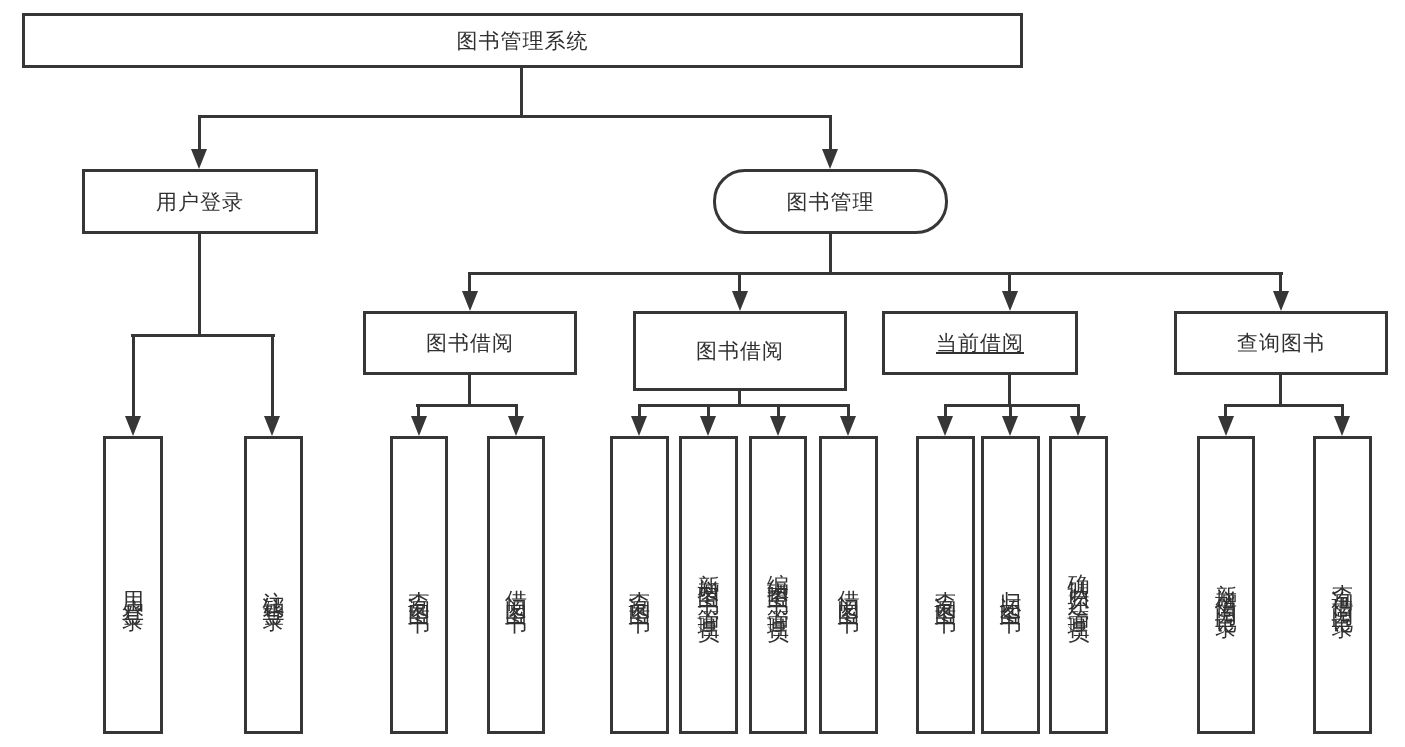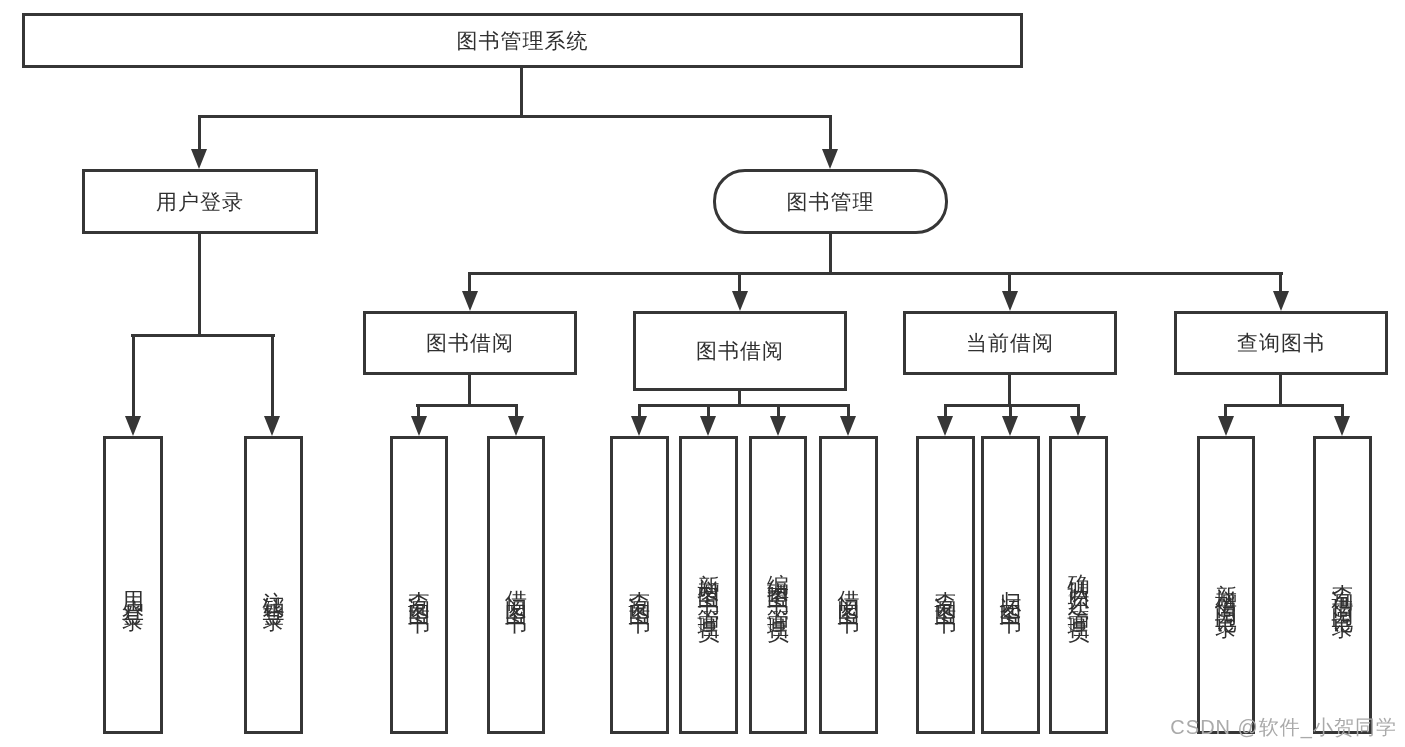--- a/index.html
+++ b/index.html
@@ -93,21 +93,21 @@
   <div class="arrowhead" style="left:1002px; top:291px;"></div>
   <div class="vline" style="left:1279px; top:272px; height:22px;"></div>
   <div class="arrowhead" style="left:1273px; top:291px;"></div>
 
   <div class="node" style="left:363px; top:311px; width:214px; height:64px;">
     <span>图书借阅</span>
   </div>
   <div class="node" style="left:633px; top:311px; width:214px; height:80px;text-align:right;">
     <span>图书借阅</span>
   </div>
-  <div class="node" style="left:903px; top:311px; width:214px; height:64px;">
+  <div class="node" style="left:882px; top:311px; width:196px; height:64px;text-decoration:underline;">
     <span>当前借阅</span>
   </div>
   <div class="node" style="left:1174px; top:311px; width:214px; height:64px;">
     <span>查询图书</span>
   </div>
 
   <div class="vline" style="left:468px; top:375px; height:32px;"></div>
   <div class="hline" style="left:416px; top:404px; width:102px;"></div>
   <div class="vline" style="left:417px; top:404px; height:15px;"></div>
   <div class="arrowhead" style="left:411px; top:416px;"></div>
@@ -178,15 +178,14 @@
     <span>确认归还（管理员）</span>
   </div>
 
   <div class="node leaf" style="left:1197px; top:436px; width:58px; height:298px;">
     <span>新增借阅记录</span>
   </div>
   <div class="node leaf" style="left:1313px; top:436px; width:59px; height:298px;">
     <span>查询借阅记录</span>
   </div>
 
-  <div class="watermark">CSDN @软件_小贺同学</div>
 
 </div>
 
 </body></html>

